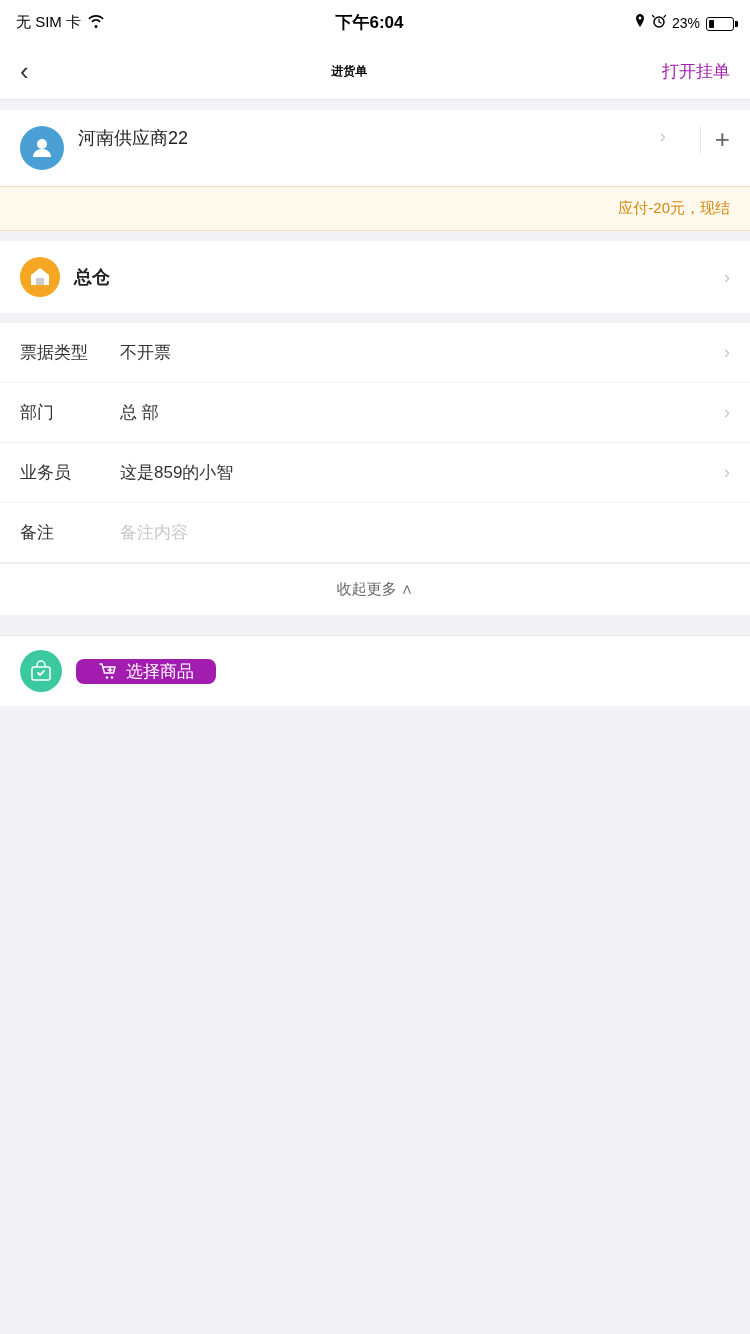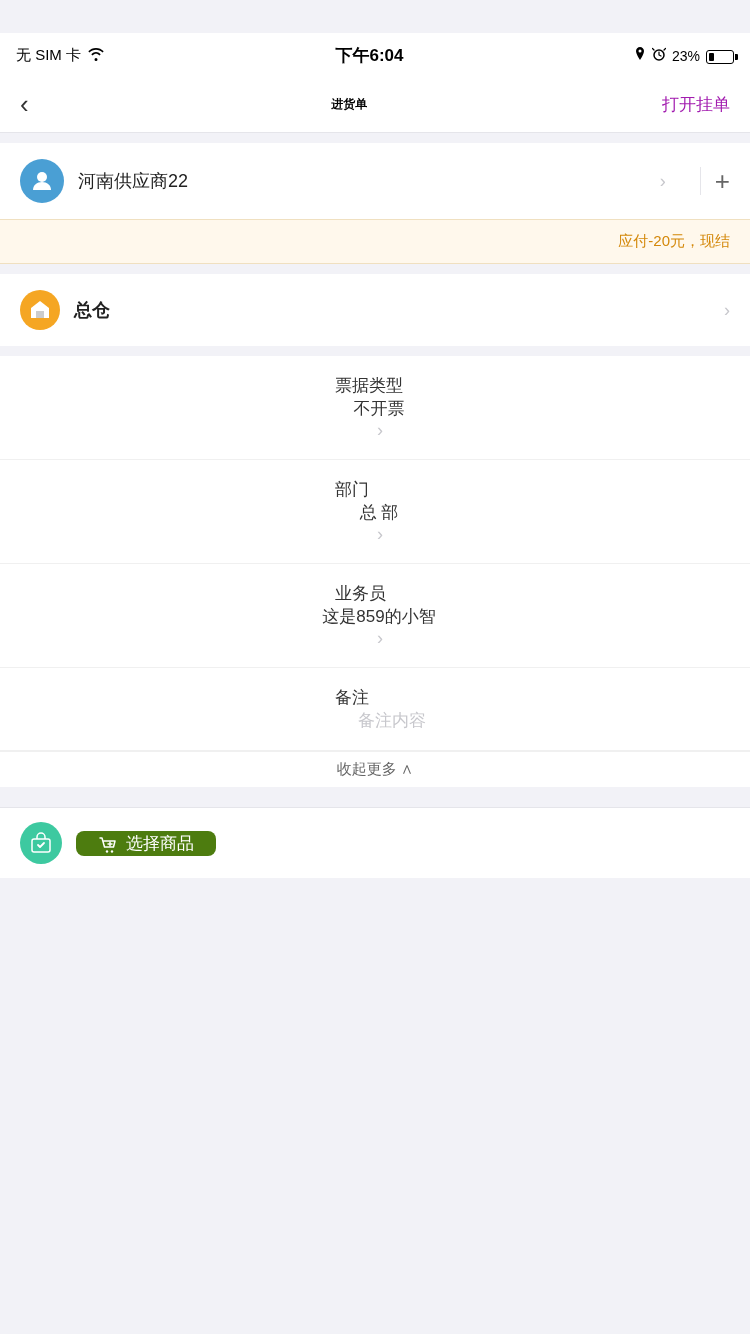--- a/index.html
+++ b/index.html
@@ -15,21 +15,20 @@
     
     .status-bar {
       display: flex;
       align-items: center;
       justify-content: space-between;
       background: #fff;
       height: 44px;
       padding: 0 16px;
       font-size: 15px;
       font-weight: 500;
-      margin-top: 33px;
     }
     .status-left {
       display: flex;
       align-items: center;
       gap: 6px;
       font-size: 15px;
       color: #000;
     }
     .status-center {
       font-size: 17px;
@@ -107,21 +106,21 @@
 
     
     .card-section {
       background: #fff;
       margin: 0;
     }
 
     
     .supplier-row {
       display: flex;
-      align-items: center;
+      align-items: flex-start;
       padding: 16px 20px;
       background: #fff;
       border-bottom: none;
     }
     .supplier-avatar {
       width: 44px;
       height: 44px;
       border-radius: 50%;
       background: #4a9fd4;
       display: flex;
@@ -166,42 +165,41 @@
     }
 
     
     .form-row {
       display: flex;
       align-items: center;
       background: #fff;
       padding: 18px 20px;
       border-bottom: 1px solid #f0f0f0;
       min-height: 60px;
-      flex-direction: column;
     }
     .form-row:last-child {
       border-bottom: none;
     }
     .form-label {
       font-size: 17px;
       color: #333;
       min-width: 80px;
       flex-shrink: 0;
     }
     .form-value {
       flex: 1;
       font-size: 17px;
       color: #333;
-      margin-left: 8px;
+      margin-left: 20px;
     }
     .form-placeholder {
       flex: 1;
       font-size: 17px;
       color: #c7c7cc;
-      margin-left: 34px;
+      margin-left: 20px;
     }
     .form-arrow {
       font-size: 18px;
       color: #c7c7cc;
       margin-left: 10px;
     }
 
     
     .warehouse-row {
       display: flex;
@@ -230,21 +228,21 @@
       font-size: 18px;
       color: #c7c7cc;
     }
 
     
     .collapse-row {
       background: #fff;
       display: flex;
       align-items: flex-start;
       justify-content: center;
-      padding: 8px 20px;
+      padding: 16px 20px;
       border-top: 1px solid #f0f0f0;
     }
     .collapse-btn {
       font-size: 15px;
       color: #666;
       display: flex;
       align-items: center;
       gap: 6px;
       cursor: pointer;
     }
@@ -268,27 +266,27 @@
       justify-content: center;
       margin-right: 14px;
       flex-shrink: 0;
     }
     .product-count {
       flex: 1;
       font-size: 17px;
       color: #333;
     }
     .select-btn {
-      background: #4d7c0f;
+      background: #a21caf;
       color: #fff;
       font-size: 17px;
       padding: 1px 22px;
       border-radius: 8px;
       display: flex;
-      align-items: flex-end;
+      align-items: center;
       gap: 8px;
       cursor: pointer;
       white-space: nowrap;
     }
 
     
     .gray-area {
       background: #f2f2f7;
       flex: 1;
       min-height: 300px;

